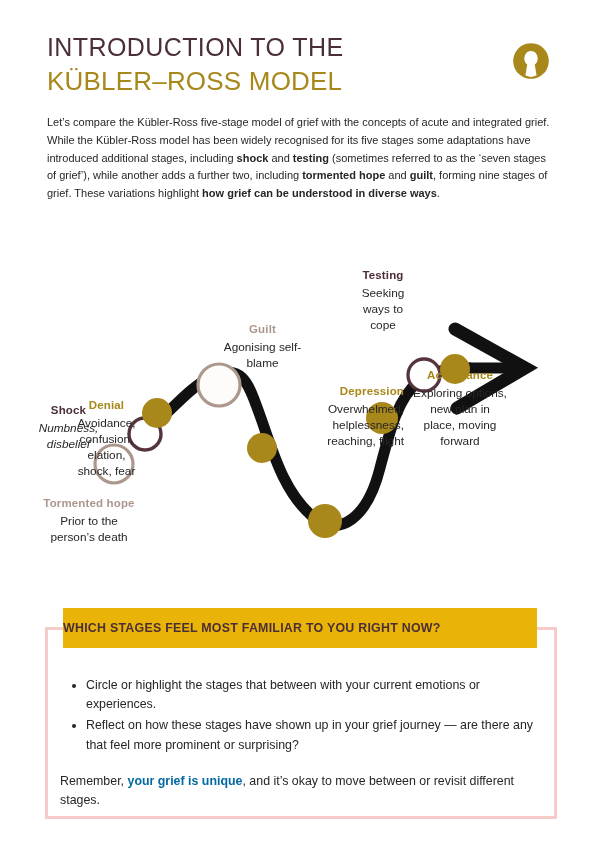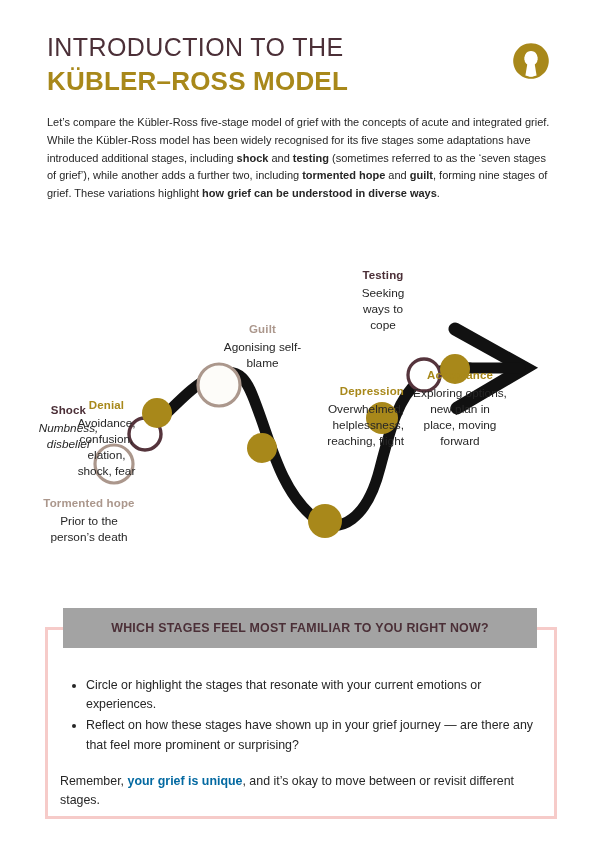--- a/index.html
+++ b/index.html
@@ -12,21 +12,21 @@
   .page { position: relative; width: 564px; height: 849px; background: #fff; }
 
   
   .header { position: absolute; left: 47px; top: 33px; width: 510px; }
   .title-line1 {
     font-size: 25px; letter-spacing: 0.4px; color: #4b2f37;
     font-weight: 400; line-height: 1.15;
   }
   .title-line2 {
     font-size: 26px; letter-spacing: 0.2px; color: #a8881a;
-    font-weight: 700; line-height: 1.2; margin-top: 4px;
+    font-weight: 400; line-height: 1.2; margin-top: 4px;
   }
   .logo {
     position: absolute; left: 512px; top: 42px;
     width: 38px; height: 38px;
   }
 
   
   .intro {
     position: absolute; left: 47px; top: 114px; width: 505px;
     font-size: 11px; line-height: 1.62; color: #262626;
@@ -50,22 +50,22 @@
 
   
   .promptbox {
     position: absolute; left: 45px; top: 627px;
     width: 512px; height: 192px;
     border: 3px solid #f6cbc9; background: #ffffff;
   }
   .prompt-band {
     position: absolute; left: 63px; top: 608px;
     width: 474px; height: 40px;
-    background: #a3a3a3;
-    display: flex; align-items: center; justify-content: center;
+    background: #eab308;
+    display: flex; align-items: center; justify-content: flex-start;
   }
   .prompt-band .q {
     font-size: 12.4px; font-weight: 700; color: #4b2f37; letter-spacing: 0.25px;
   }
   .prompt-body {
     position: absolute; left: 60px; top: 676px; width: 490px;
     font-size: 12.4px; line-height: 1.55; color: #262626;
   }
   .prompt-body ul { margin: 0 0 0 16px; padding: 0 0 0 10px; }
   .prompt-body li { margin-bottom: 2px; }
@@ -190,19 +190,19 @@
   </div>
 
   <div class="promptbox"></div>
 
   <div class="prompt-band">
     <div class="q">WHICH STAGES FEEL MOST FAMILIAR TO YOU RIGHT NOW?</div>
   </div>
 
   <div class="prompt-body">
     <ul>
-      <li>Circle or highlight the stages that resonate with your current emotions or experiences.</li>
+      <li>Circle or highlight the stages that between with your current emotions or experiences.</li>
       <li>Reflect on how these stages have shown up in your grief journey — are there any that feel more prominent or surprising?</li>
     </ul>
     <p class="prompt-note"><span>Remember, </span><b>your grief is unique</b><span>, and it’s okay to move between or revisit different stages.</span></p>
   </div>
 
 </div>
 
 </body></html>

